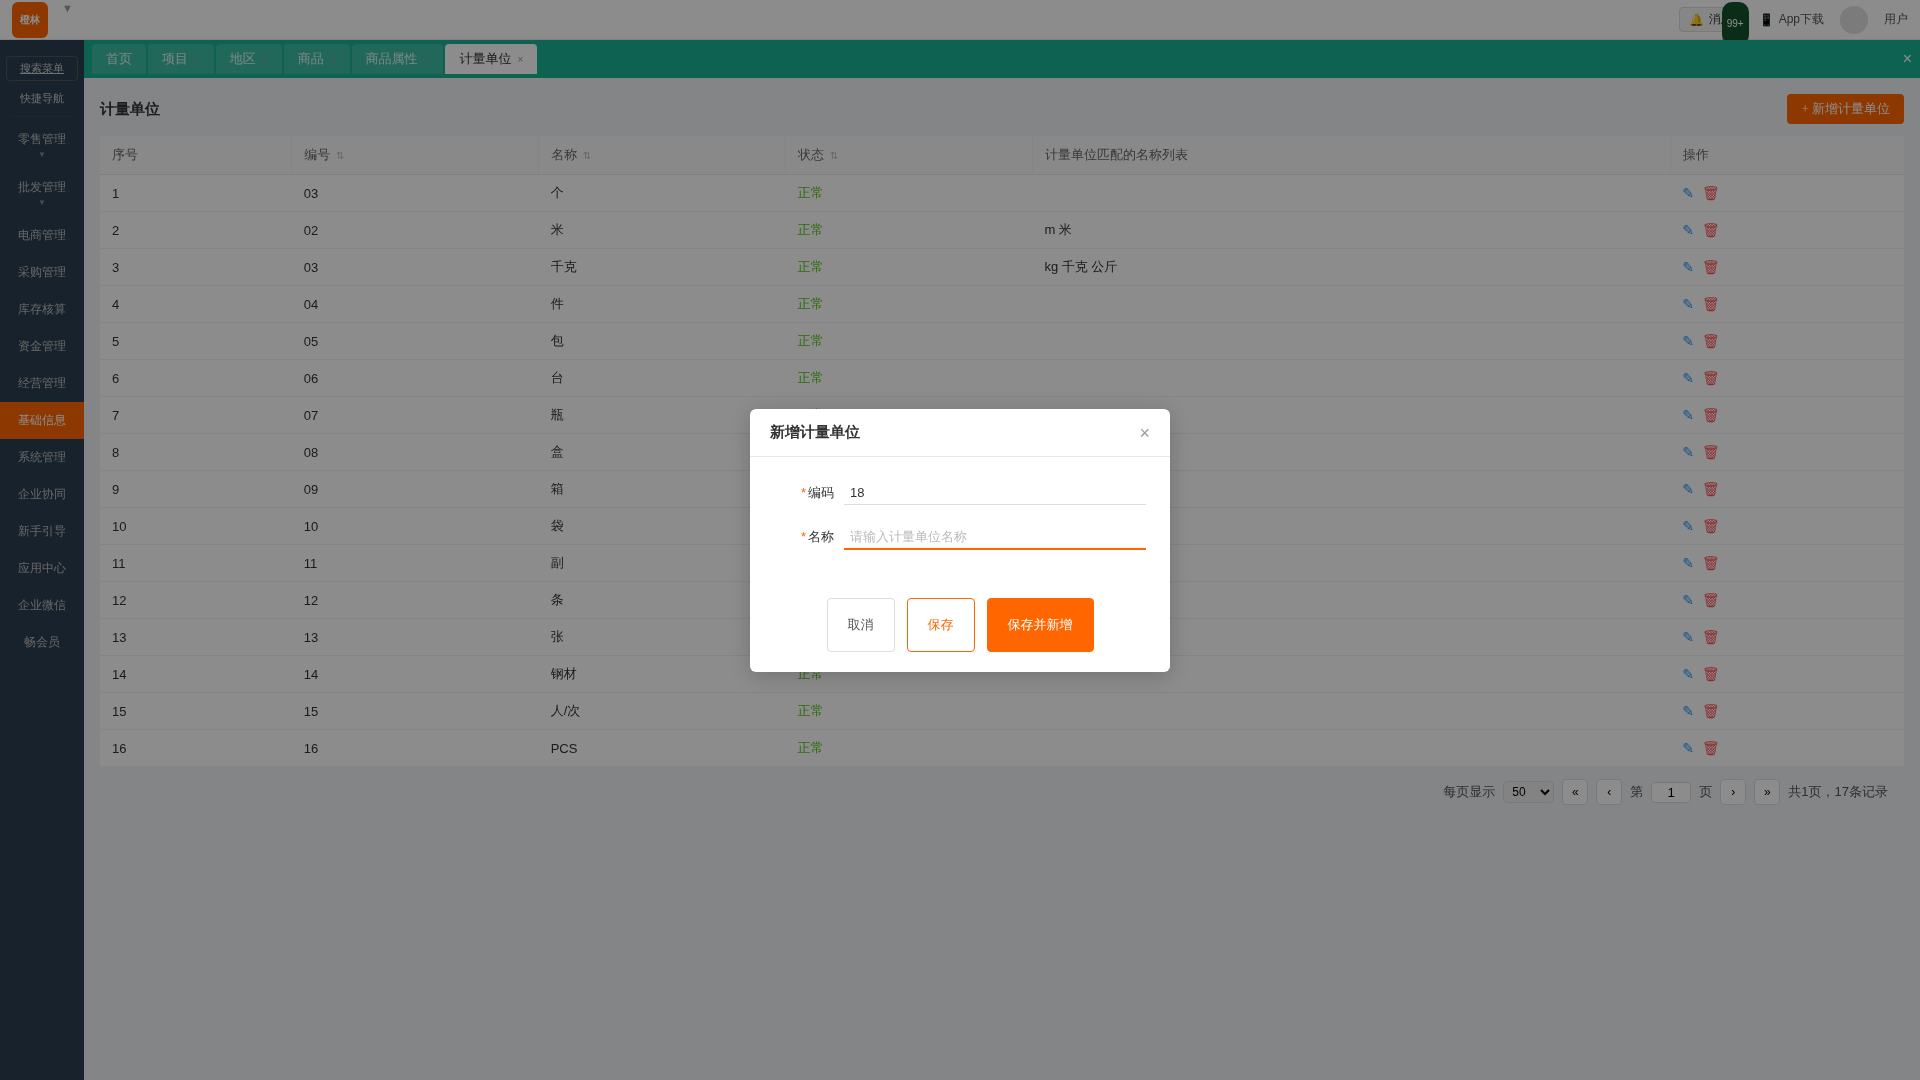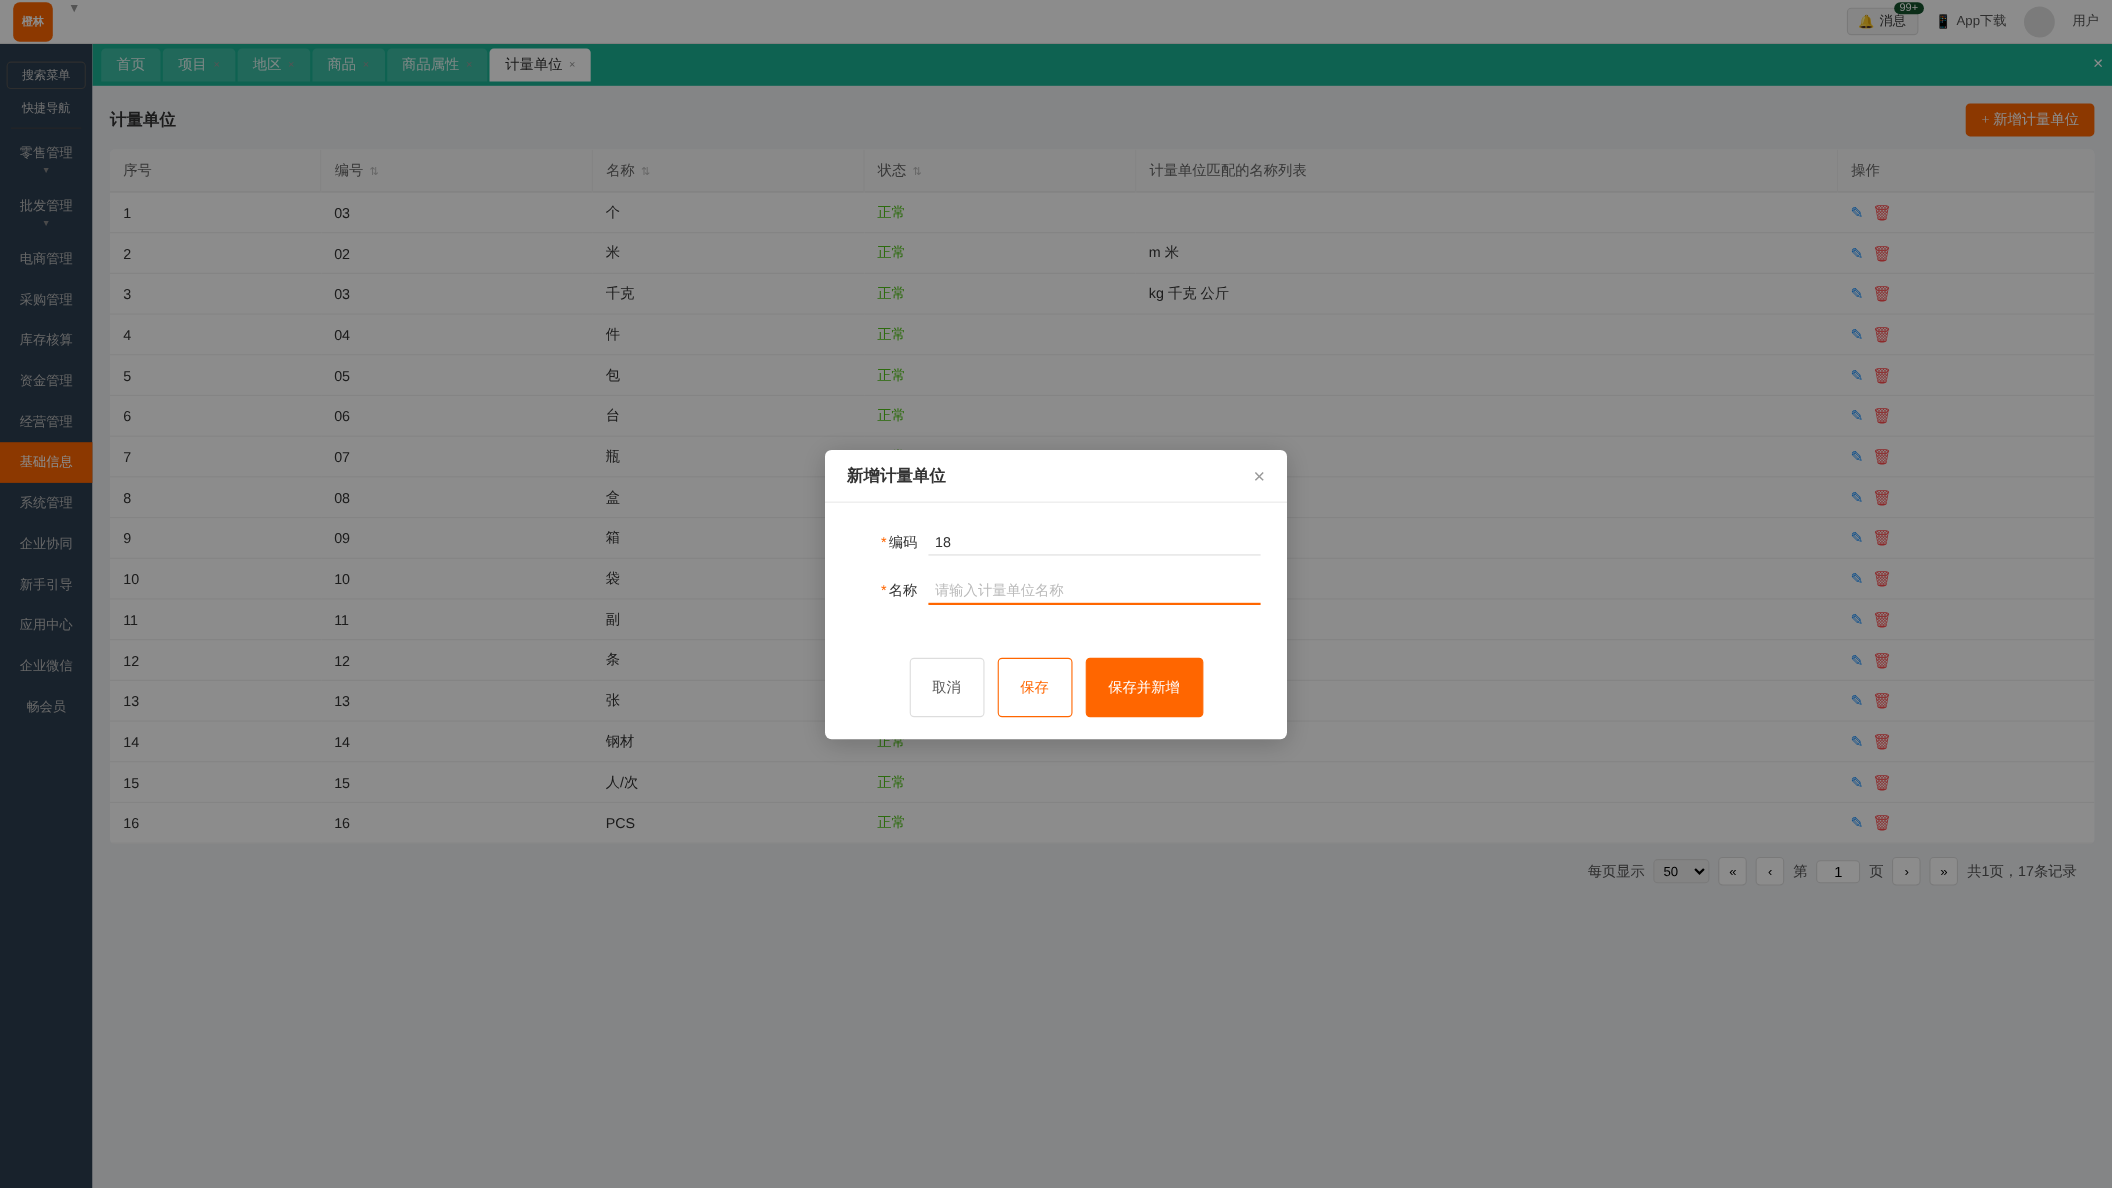--- a/index.html
+++ b/index.html
@@ -13,31 +13,31 @@
       align-items: center;
       justify-content: space-between;
       padding: 0 12px;
       border-bottom: 1px solid #e8e8e8;
     }
     .header-left { display: flex; align-items: flex-start; gap: 10px; }
     .logo-area { display: flex; align-items: center; gap: 6px; }
     .logo-icon { width: 36px; height: 36px; background: #f60; border-radius: 6px; display: flex; align-items: center; justify-content: center; color: #fff; font-size: 10px; font-weight: bold; }
     .header-right { display: flex; align-items: center; gap: 16px; }
     .notification-btn { position: relative; background: #f5f5f5; border: 1px solid #ddd; border-radius: 4px; padding: 3px 10px; font-size: 12px; cursor: pointer; display: flex; align-items: center; gap: 4px; }
-    .badge { background: #14532d; color: #fff; border-radius: 10px; padding: 0 5px; font-size: 10px; position: absolute; top: -6px; right: -6px; }
+    .badge { background: #14532d; color: #fff; border-radius: 10px; padding: 16px 5px; font-size: 10px; position: absolute; top: -6px; right: -6px; }
     .app-download { font-size: 12px; color: #555; cursor: pointer; display: flex; align-items: center; gap: 4px; }
     .avatar { width: 28px; height: 28px; background: #e0e0e0; border-radius: 50%; cursor: pointer; }
     .user-info { font-size: 12px; color: #555; cursor: pointer; }
 
     
     .layout { display: flex; height: calc(1080px - 40px); }
 
     
     .sidebar { width: 84px; background: #2c3e50; display: flex; flex-direction: column; padding-top: 8px; }
-    .sidebar-search-btn { width: 100%; background: transparent; border: 1px solid #555; color: #ccc; padding: 4px; border-radius: 4px; font-size: 11px; cursor: pointer; text-align: center; }
+    .sidebar-search-btn { width: 100%; background: transparent; border: 1px solid #555; color: #ccc; padding: 4px; border-radius: 4px; font-size: 11px; cursor: pointer; text-align: center; text-decoration: underline; }
     .sidebar-nav-btn { width: 100%; background: transparent; border: none; color: #ccc; padding: 6px 4px; font-size: 11px; cursor: pointer; text-align: center; }
     .sidebar-item { display: flex; flex-direction: column; align-items: center; padding: 10px 4px; cursor: pointer; color: #bbb; font-size: 12px; gap: 2px; position: relative; }
     .sidebar-item.active { background: #f60; color: #fff; }
     .sidebar-item .arrow { font-size: 8px; color: #888; }
     .sidebar-divider { height: 1px; background: #444; margin: 4px 10px; }
 
     
     .main-content { flex: 1; display: flex; flex-direction: column; overflow: hidden; }
 
     

